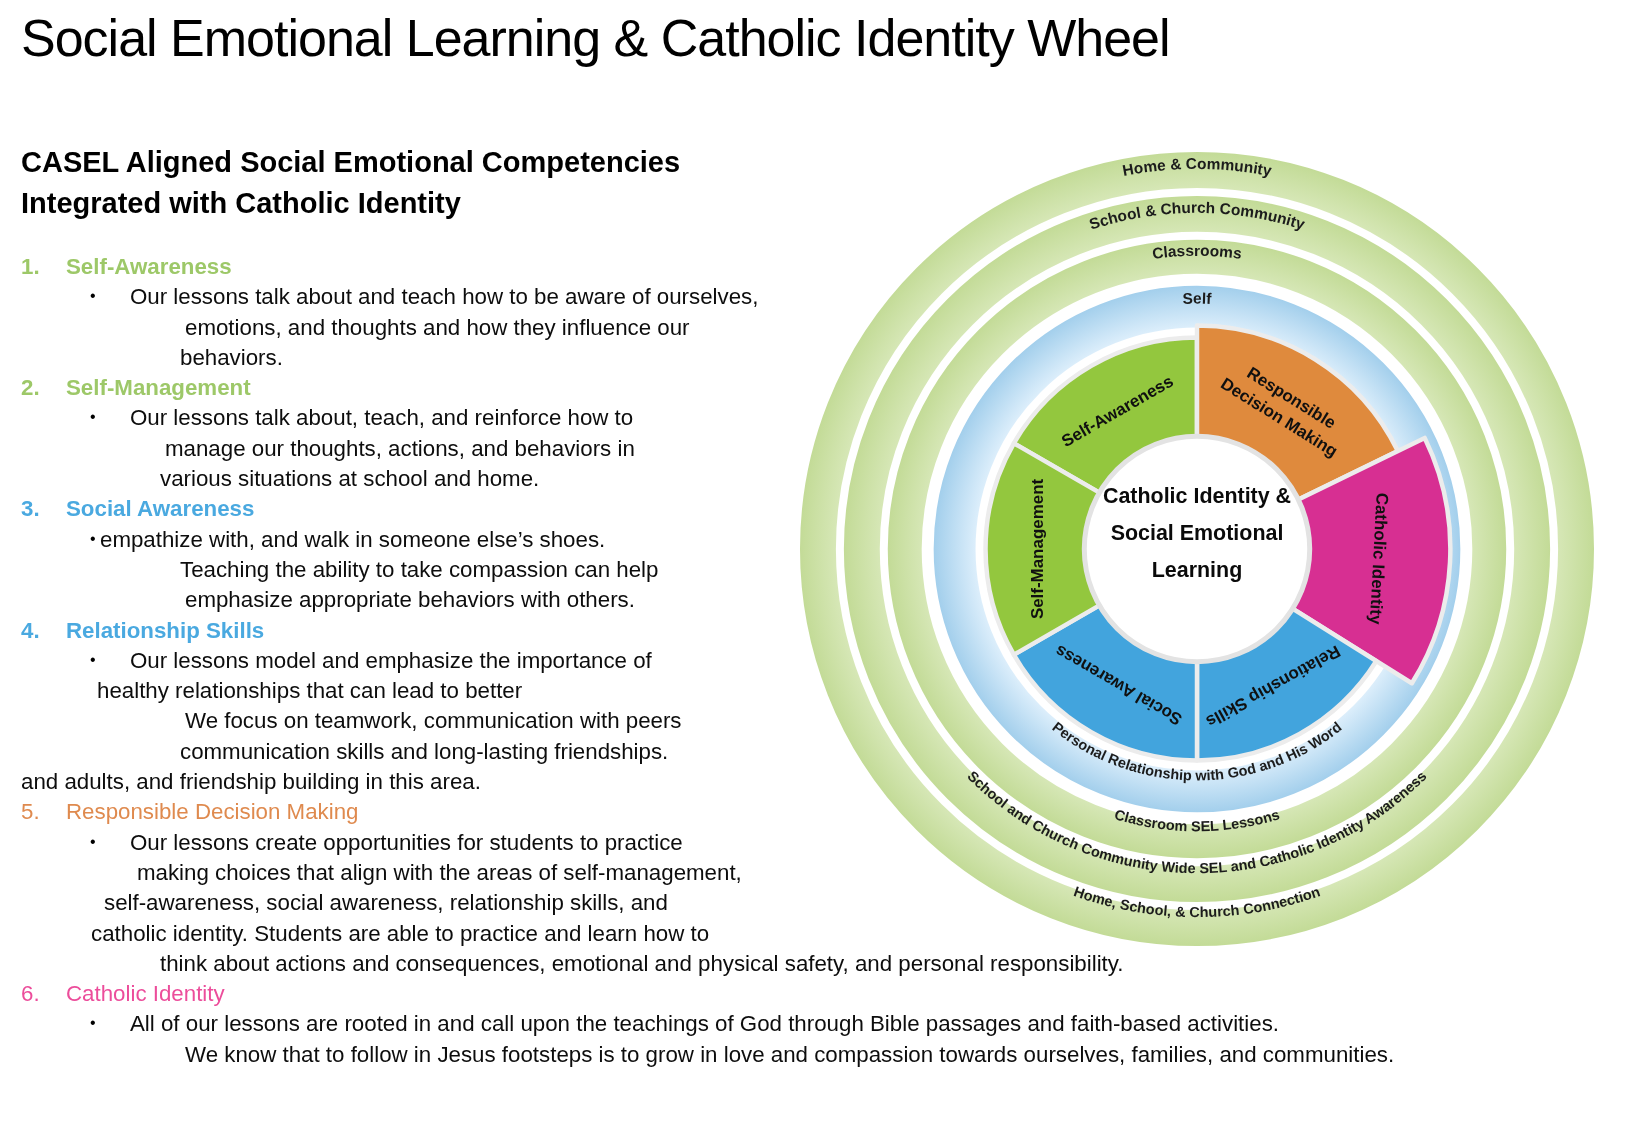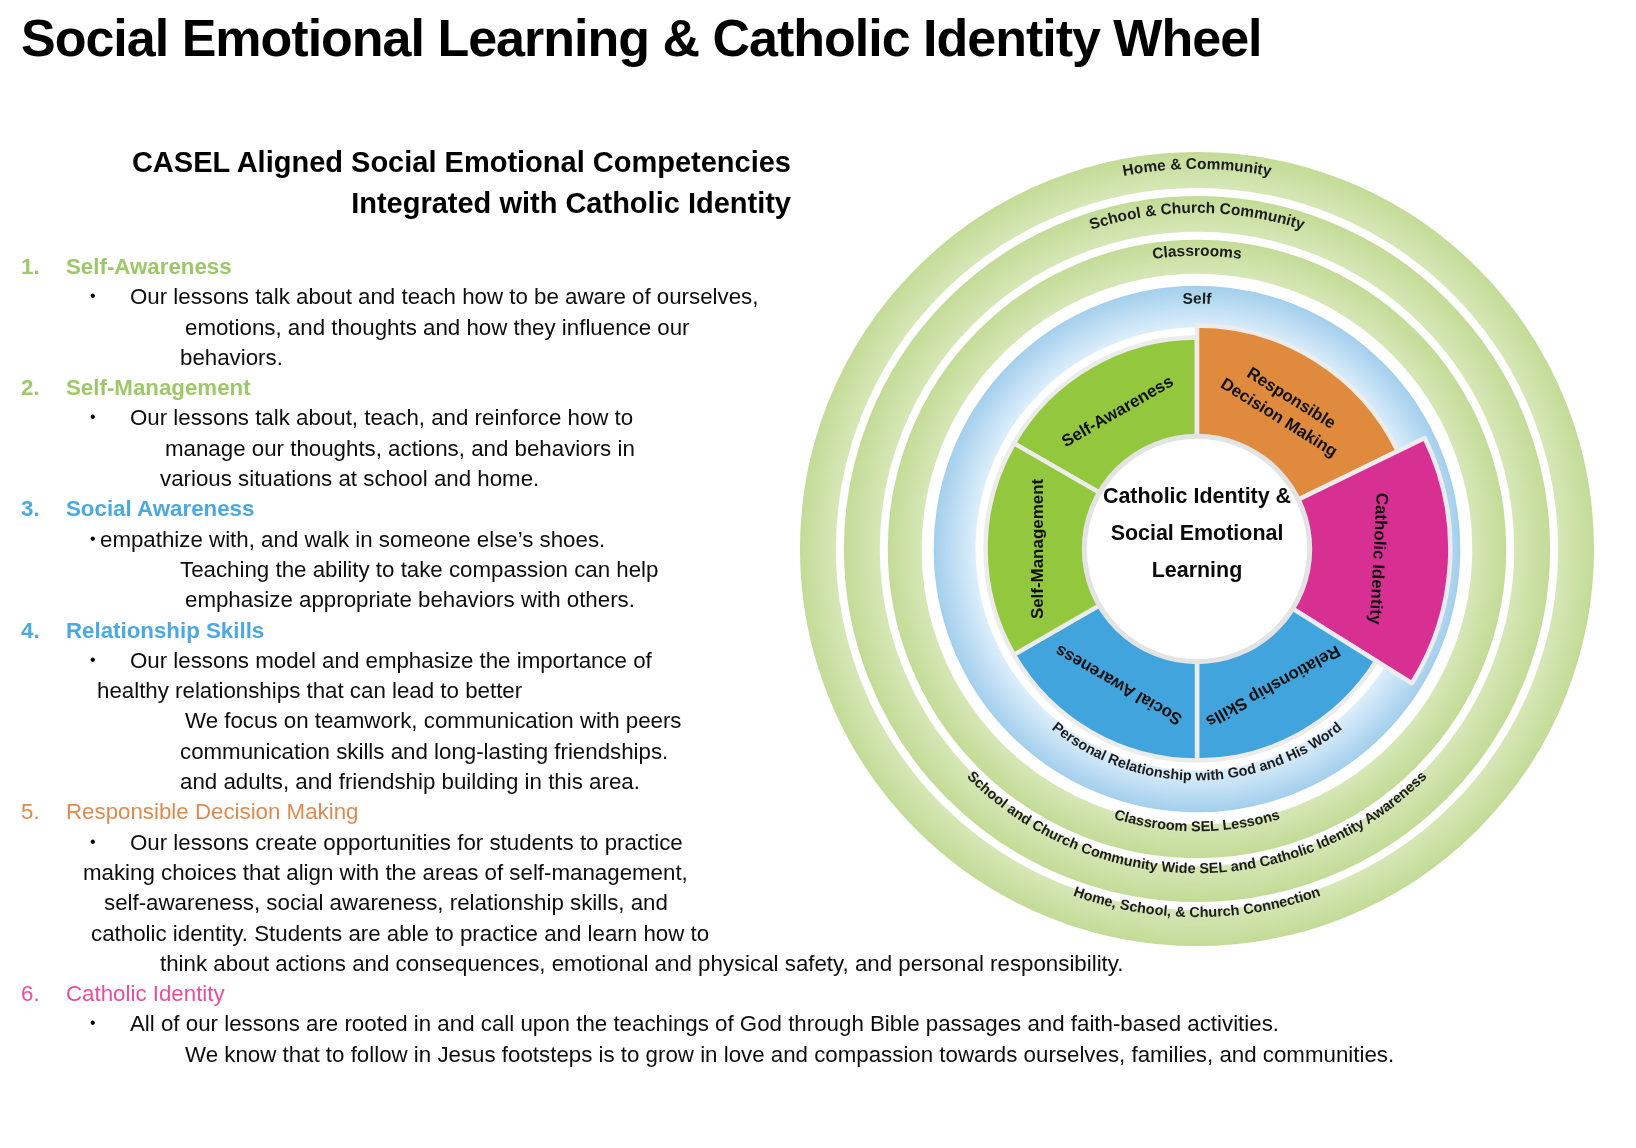--- a/index.html
+++ b/index.html
@@ -1,23 +1,23 @@
 <!DOCTYPE html>
 <html><head>
 <meta charset="utf-8">
 <style>
   * { margin:0; padding:0; box-sizing:border-box; }
   html,body { width:1636px; height:1148px; background:#ffffff; overflow:hidden;
               font-family:"Liberation Sans", sans-serif; color:#000; }
   .page { position:absolute; inset:0; }
 
-  .title { position:absolute; top:8px; left:21px; font-size:52px; font-weight:700;
+  .title { position:absolute; top:8px; left:21px; font-size:52px; font-weight:400;
            letter-spacing:-1px; white-space:nowrap; color:#000; }
 
-  .subtitle { position:absolute; top:142px; left:21px; width:770px; text-align:right;
+  .subtitle { position:absolute; top:142px; left:21px; width:770px; text-align:left;
               font-size:29px; font-weight:700; line-height:41px; color:#000; }
 
   .list { position:absolute; top:252px; left:21px; font-size:22.3px; line-height:30.3px;
           color:#0d0d0d; }
   .list div { white-space:nowrap; }
   .item-head { position:relative; padding-left:45px; font-weight:700; }
   .item-head.reg { font-weight:400; }
   .num { position:absolute; left:0; }
   .bline { position:relative; }
   .bullet { position:absolute; left:-40px; top:-1px; font-size:16px; color:#000; }
@@ -76,30 +76,30 @@
 
     <div>
       <div class="item-head" style="color: rgb(74, 169, 224);">
         <span class="num">4.</span>
         <span>Relationship Skills</span>
       </div>
       <div class="bline" style="margin-left:109px"><span class="bullet">•</span><span>Our lessons model and emphasize the importance of</span></div>
       <div class="bline" style="margin-left:76px">healthy relationships that can lead to better</div>
       <div class="bline" style="margin-left:164px">We focus on teamwork, communication with peers</div>
       <div class="bline" style="margin-left:159px">communication skills and long-lasting friendships.</div>
-      <div class="bline" style="margin-left:159px">and adults, and friendship building in this area.</div>
+      <div class="bline" style="">and adults, and friendship building in this area.</div>
     </div>
 
     <div>
       <div class="item-head reg" style="color: rgb(223, 138, 78);">
         <span class="num">5.</span>
         <span>Responsible Decision Making</span>
       </div>
       <div class="bline" style="margin-left:109px"><span class="bullet">•</span><span>Our lessons create opportunities for students to practice</span></div>
-      <div class="bline" style="margin-left:62px">making choices that align with the areas of self-management,</div>
+      <div class="bline" style="margin-left:116px">making choices that align with the areas of self-management,</div>
       <div class="bline" style="margin-left:83px">self-awareness, social awareness, relationship skills, and</div>
       <div class="bline" style="margin-left:70px">catholic identity. Students are able to practice and learn how to</div>
       <div class="bline" style="margin-left:139px">think about actions and consequences, emotional and physical safety, and personal responsibility.</div>
     </div>
 
     <div>
       <div class="item-head reg" style="color: rgb(236, 77, 155);">
         <span class="num">6.</span>
         <span>Catholic Identity</span>
       </div>

